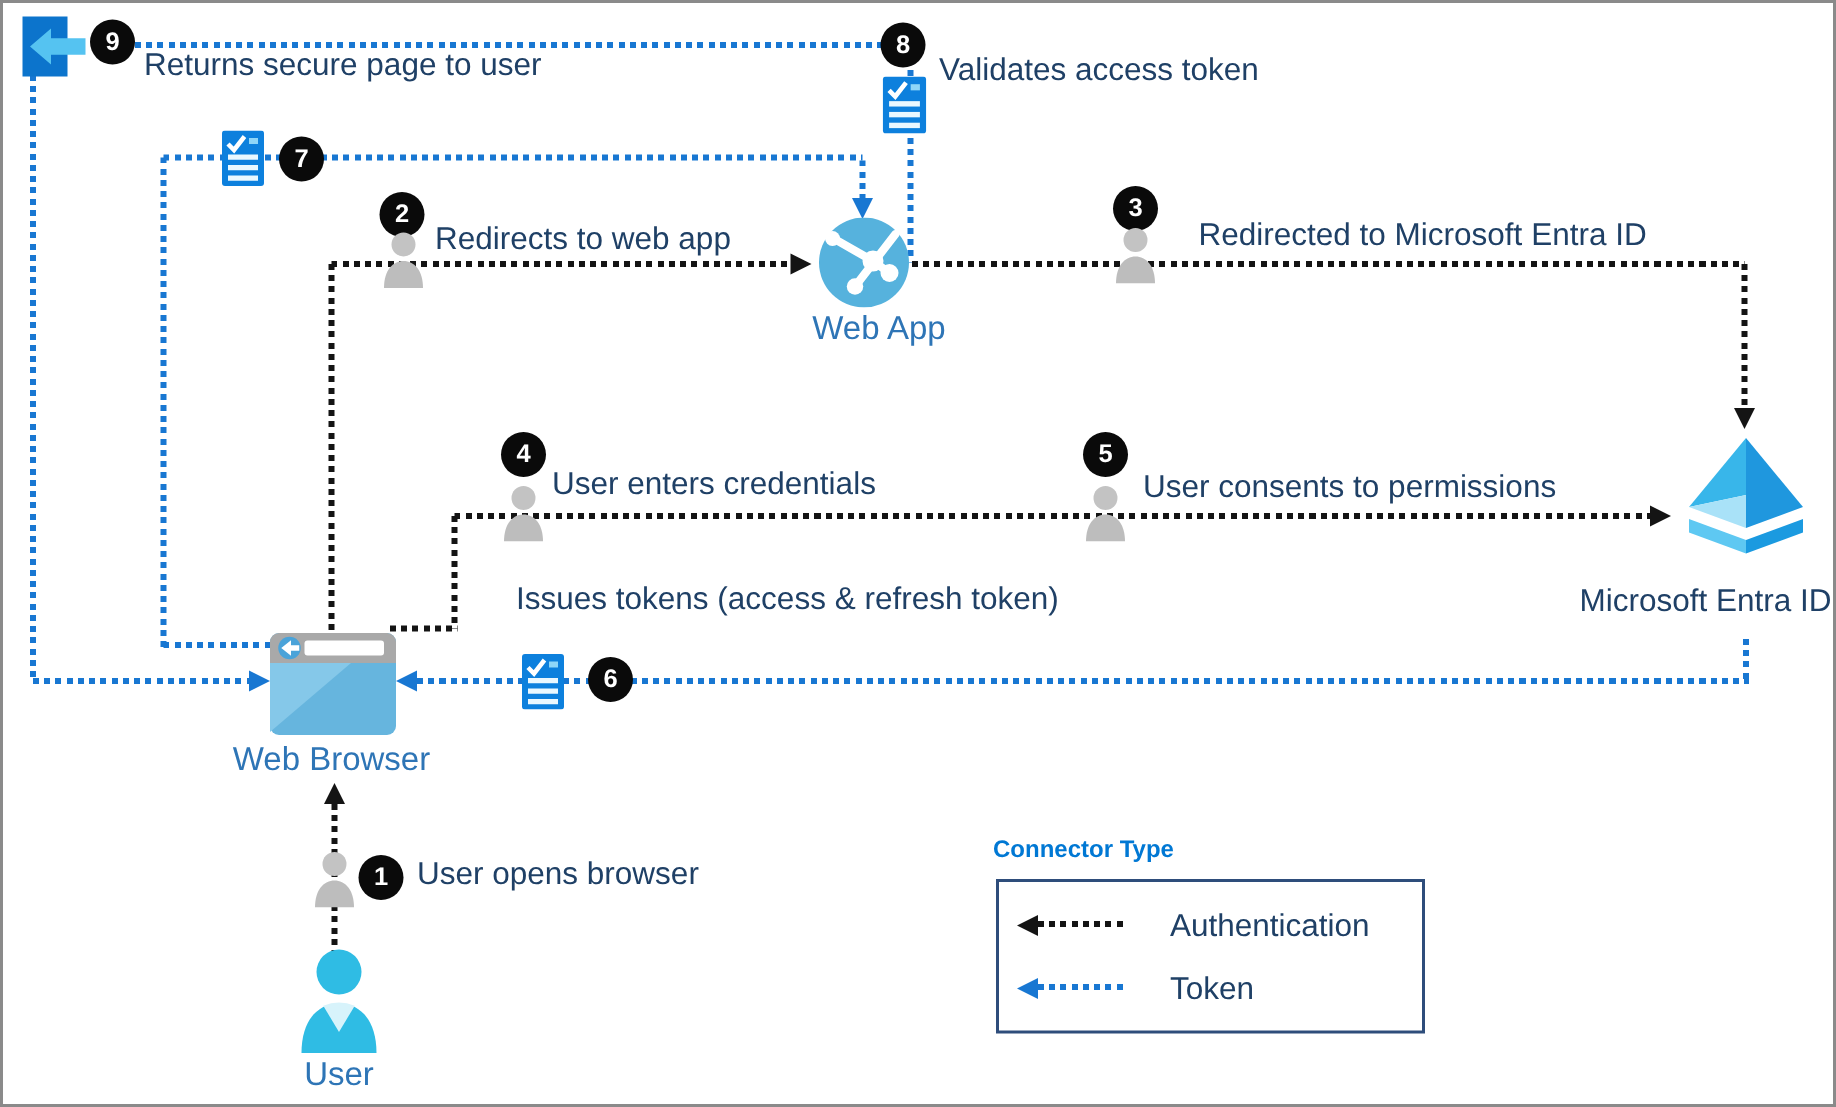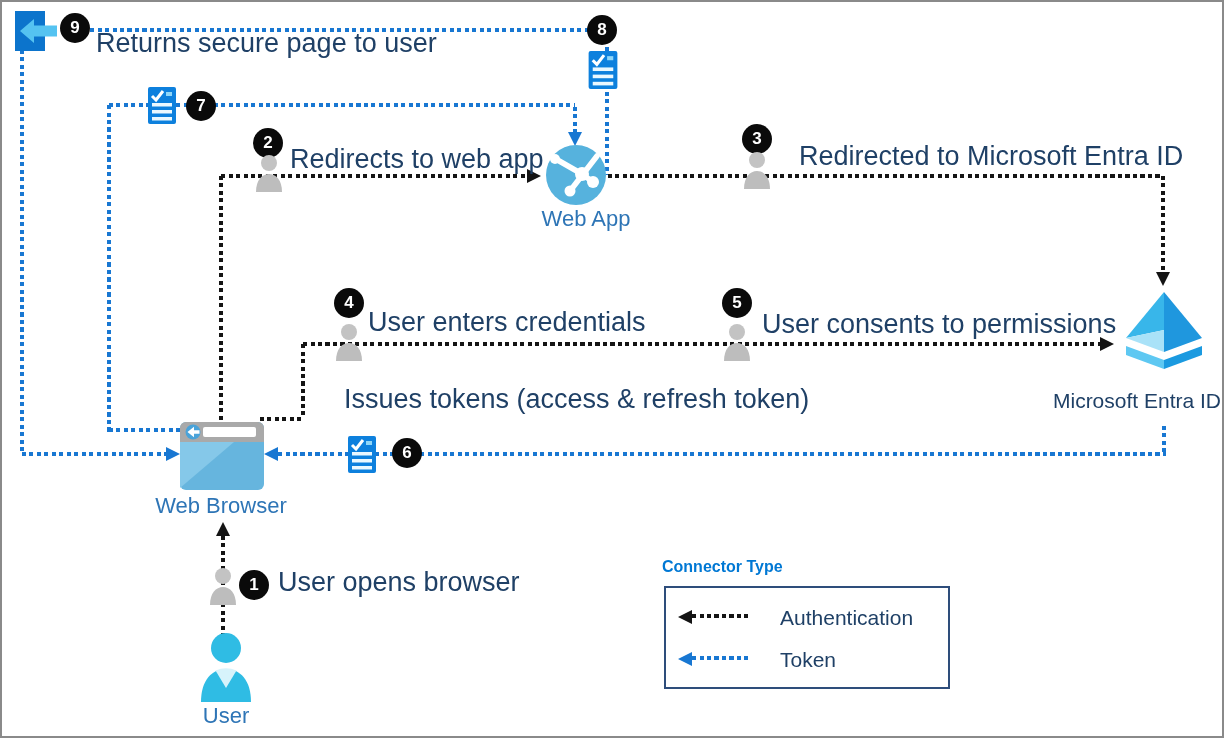--- a/index.html
+++ b/index.html
@@ -13,21 +13,21 @@
   .dotV{position:absolute;width:4px;background:repeating-linear-gradient(180deg,var(--c) 0 4px,transparent 4px 7.5px);}
 
   .arrR,.arrL,.arrU,.arrD{position:absolute;width:0;height:0;}
   .arrR{border-top:7px solid transparent;border-bottom:7px solid transparent;border-left:14px solid var(--c);}
   .arrL{border-top:7px solid transparent;border-bottom:7px solid transparent;border-right:14px solid var(--c);}
   .arrD{border-left:7px solid transparent;border-right:7px solid transparent;border-top:14px solid var(--c);}
   .arrU{border-left:7px solid transparent;border-right:7px solid transparent;border-bottom:14px solid var(--c);}
 
   .badge{position:absolute;width:30px;height:30px;border-radius:50%;background:var(--badge-bg);color:var(--badge-text);
          font-size:17px;font-weight:bold;display:flex;align-items:center;justify-content:center;z-index:6;}
-  .anno{position:absolute;color:var(--annotation-text);font-size:27px;line-height:23px;white-space:nowrap;z-index:5;}
+  .anno{position:absolute;color:var(--annotation-text);font-size:21px;line-height:23px;white-space:nowrap;z-index:5;}
   .nodelabel{position:absolute;color:var(--node-label);font-size:22px;text-align:center;white-space:nowrap;z-index:5;}
   .entralabel{position:absolute;color:var(--annotation-text);font-size:21px;text-align:center;white-space:nowrap;z-index:5;}
   .icon{position:absolute;z-index:7;}
   .lineicon{position:absolute;z-index:6;}
 
   #legend-title{position:absolute;left:660px;top:556px;color:var(--legend-title);font-size:16px;font-weight:bold;}
   #legend-box{position:absolute;left:662px;top:584px;width:286px;height:103px;border:2px solid #2E4D7B;box-sizing:border-box;}
   .legend-label{position:absolute;color:var(--annotation-text);font-size:21px;white-space:nowrap;}
 </style>
 </head>
@@ -76,20 +76,21 @@
   <div class="badge" style="left:184px;top:89px;">7</div>
   <div class="badge" style="left:585px;top:13px;">8</div>
   <div class="badge" style="left:58px;top:11px;">9</div>
 
   <div class="anno" style="left:276px;top:569px;">User opens browser</div>
   <div class="anno" style="left:288px;top:146px;">Redirects to web app</div>
   <div class="anno" style="left:797px;top:143px;">Redirected to Microsoft Entra ID</div>
   <div class="anno" style="left:366px;top:309px;">User enters credentials</div>
   <div class="anno" style="left:760px;top:311px;">User consents to permissions</div>
   <div class="anno" style="left:342px;top:386px;">Issues tokens (access &amp; refresh token)</div>
+  <div class="anno" style="left:624px;top:33px;">Validates access token</div>
   <div class="anno" style="left:94px;top:30px;">Returns secure page to user</div>
 
   <div class="lineicon" style="left:207px;top:565px;">
     <svg width="28" height="38" viewBox="0 0 28 38">
         <circle cx="14" cy="9" r="8" fill="#c3c3c3"></circle>
         <path d="M1,38 C1,26 7,20 14,20 C21,20 27,26 27,38 Z" fill="#bdbdbd"></path>
       </svg>
   </div>
   <div class="lineicon" style="left:253px;top:152px;">
     <svg width="28" height="38" viewBox="0 0 28 38">

